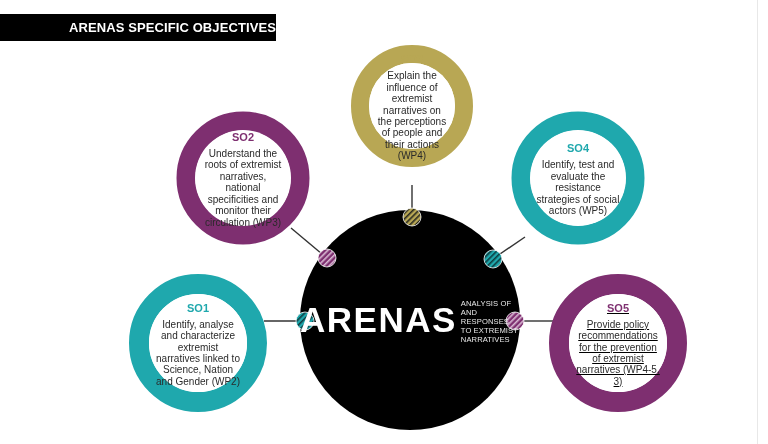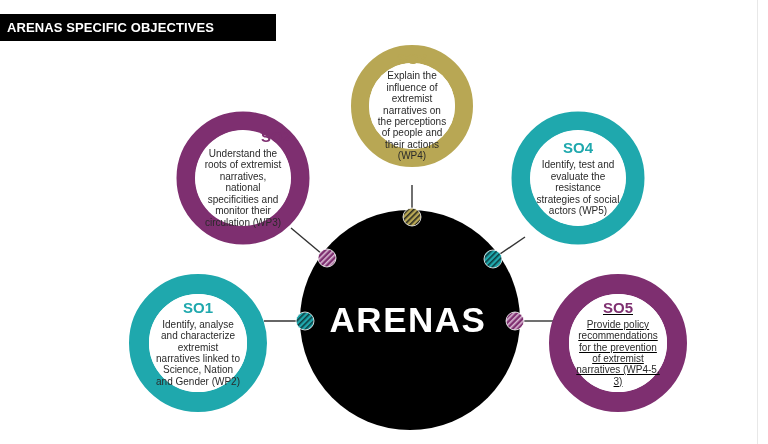--- a/index.html
+++ b/index.html
@@ -4,30 +4,30 @@
   <style>
     html, body { margin: 0; padding: 0; }
     body {
       width: 768px; height: 444px; overflow: hidden; position: relative;
       background: #ffffff;
       font-family: "Liberation Sans", "DejaVu Sans", sans-serif;
     }
     .title-bar {
       position: absolute; left: 0; top: 14px; width: 276px; height: 27px;
       background: #000; color: #fff; font-weight: bold; font-size: 13px;
-      line-height: 27px; padding-left: 7px; box-sizing: border-box; letter-spacing: 0.1px;
+      line-height: 27px; padding-left: 7px; box-sizing: border-box; letter-spacing: 0.1px; text-align: right;
     }
     .right-rule { position: absolute; left: 757px; top: 0; width: 1px; height: 444px; background: #e8e8e8; }
     svg.diagram { position: absolute; left: 0; top: 0; }
     .node {
       position: absolute; border-radius: 50%; background: #fff;
       display: flex; flex-direction: column; align-items: center; justify-content: center;
       text-align: center; box-sizing: border-box;
     }
-    .node .code { font-weight: bold; font-size: 15px; line-height: 18px; margin-bottom: 2px; }
+    .node .code { font-weight: bold; font-size: 11px; line-height: 18px; margin-bottom: 2px; }
     .node .desc { font-size: 10px; line-height: 11.4px; color: #2a2a2a; padding: 0 6px; }
     .core {
       position: absolute; left: 300px; top: 210px; width: 220px; height: 220px; border-radius: 50%;
       display: flex; flex-direction: row; align-items: center; justify-content: center; color: #fff;
     }
     .core .name { font-size: 35px; font-weight: bold; letter-spacing: 1.5px; line-height: 36px; margin-right: 4px; }
     .core .sub { font-size: 7.6px; line-height: 9px; letter-spacing: 0.1px; text-align: left; color: #e8e8e8; margin-top: 2px; }
   </style>
 </head>
 <body>
@@ -67,28 +67,32 @@
 
   <circle cx="412" cy="217" r="9" fill="url(#hatchGold)" stroke="#fff" stroke-width="0.8"></circle>
   <circle cx="327" cy="258" r="9" fill="url(#hatchPurple)" stroke="#fff" stroke-width="0.8"></circle>
   <circle cx="305" cy="321" r="9" fill="url(#hatchTeal)" stroke="#fff" stroke-width="0.8"></circle>
   <circle cx="493" cy="259" r="9" fill="url(#hatchTeal)" stroke="#fff" stroke-width="0.8"></circle>
   <circle cx="515" cy="321" r="9" fill="url(#hatchPurple)" stroke="#fff" stroke-width="0.8"></circle>
 </svg>
 
 <div class="core">
   <div class="name">ARENAS</div>
+  <div class="sub">
+    <div>ANALYSIS OF AND RESPONSES</div>
+    <div>TO EXTREMIST NARRATIVES</div>
+  </div>
 </div>
 
 <div class="node" style="left:369px;top:63px;width:86px;height:86px;">
   <div class="code" style="color:#b8a754">SO3</div>
   <div class="desc">Explain the influence of extremist narratives on the perceptions of people and their actions (WP4)</div>
 </div>
 
-<div class="node" style="left:195px;top:130px;width:96px;height:96px;align-items:flex-end;">
+<div class="node" style="left:195px;top:130px;width:96px;height:96px;">
   <div class="code" style="color:#7e2f70">SO2</div>
   <div class="desc">Understand the roots of extremist narratives, national specificities and monitor their circulation (WP3)</div>
 </div>
 
 <div class="node" style="left:530px;top:130px;width:96px;height:96px;">
   <div class="code" style="color:#1fa8ad">SO4</div>
   <div class="desc">Identify, test and evaluate the resistance strategies of social actors (WP5)</div>
 </div>
 
 <div class="node" style="left:149px;top:294px;width:98px;height:98px;">

